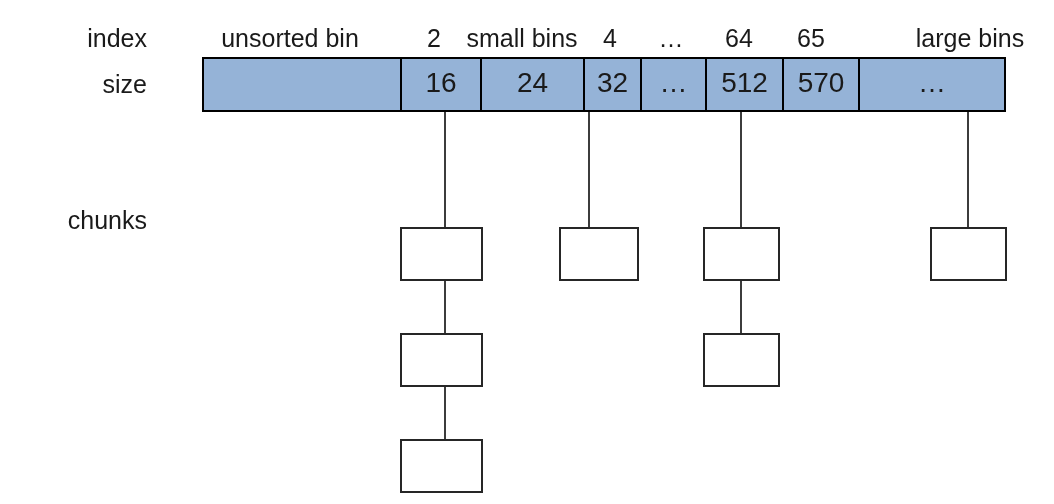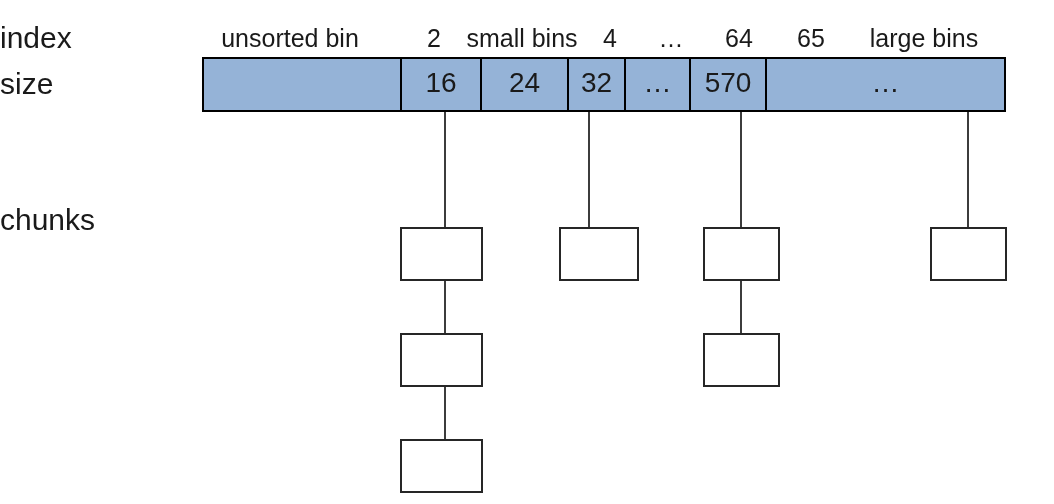--- a/index.html
+++ b/index.html
@@ -15,21 +15,22 @@
     font-family: "Liberation Sans", sans-serif;
     color: #1a1a1a;
     overflow: hidden;
   }
 
   
   .side-label {
     position: absolute;
     left: 0;
     width: 147px;
-    font-size: 30px;
+    text-align: right;
+    font-size: 25px;
     line-height: 30px;
     white-space: nowrap;
   }
 
   
   .idx-label {
     position: absolute;
     top: 23px;
     transform: translateX(-50%);
     font-size: 25px;
@@ -92,28 +93,29 @@
   <div class="side-label" style="top:205px">chunks</div>
   <div class="side-label" style="top:69px">size</div>
 
   <div class="idx-label" style="left:290px">unsorted bin</div>
   <div class="idx-label" style="left:434px">2</div>
   <div class="idx-label" style="left:522px">small bins</div>
   <div class="idx-label" style="left:610px">4</div>
   <div class="idx-label" style="left:671px">…</div>
   <div class="idx-label" style="left:739px">64</div>
   <div class="idx-label" style="left:811px">65</div>
-  <div class="idx-label" style="left:924px">large bins</div>
+  <div class="idx-label" style="left:970px">large bins</div>
 
   <div class="bar">
     <div class="cell" style="width:198px"></div>
     <div class="cell" style="width:80px">16</div>
-    <div class="cell" style="width:87px">24</div>
+    <div class="cell" style="width:103px">24</div>
     <div class="cell" style="width:57px">32</div>
     <div class="cell" style="width:65px">…</div>
+    <div class="cell" style="width:77px">512</div>
     <div class="cell" style="width:76px">570</div>
     <div class="cell">…</div>
   </div>
 
   <div class="vline" style="left:444px; top:112px; height:115px"></div>
   <div class="chunk" style="left:400px; top:227px; width:83px"></div>
   <div class="vline" style="left:444px; top:281px; height:52px"></div>
   <div class="chunk" style="left:400px; top:333px; width:83px"></div>
   <div class="vline" style="left:444px; top:387px; height:52px"></div>
   <div class="chunk" style="left:400px; top:439px; width:83px"></div>

